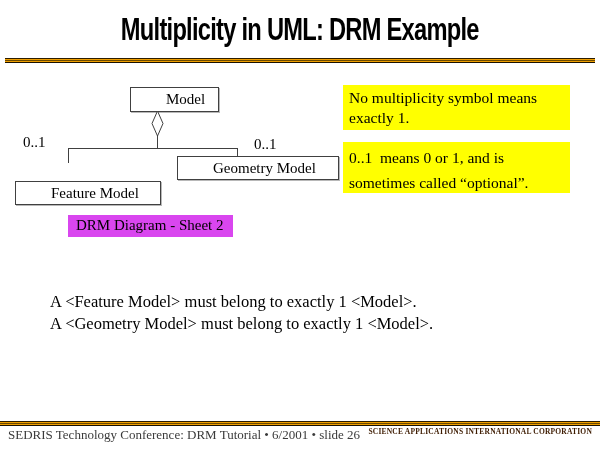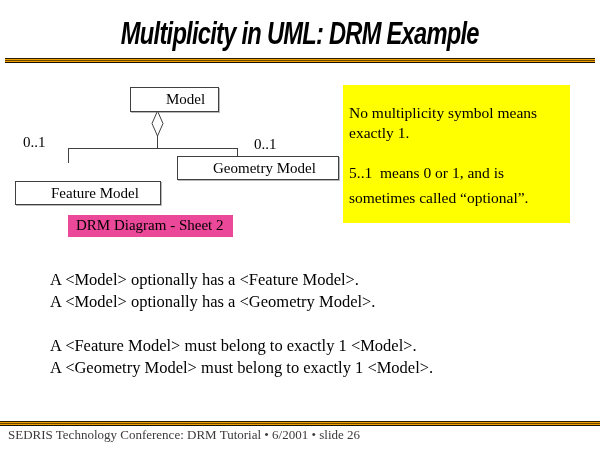--- a/index.html
+++ b/index.html
@@ -2,21 +2,21 @@
 <html><head>
 <meta charset="utf-8">
 <style>
   html,body{margin:0;padding:0;background:#888;}
   .slide{
     position:relative;width:600px;height:450px;background:#ffffff;
     overflow:hidden;font-family:"Liberation Serif",serif;color:#000;
   }
   
   .title-wrap{position:absolute;top:6px;left:0;width:600px;height:46px;
-    display:flex;align-items:flex-end;justify-content:center;font-style:italic;}
+    display:flex;align-items:center;justify-content:center;}
   .title{
     font-family:"Liberation Sans",sans-serif;font-weight:700;font-size:32px;
     letter-spacing:-1px;white-space:nowrap;transform:scaleX(0.74);
     transform-origin:center;color:#000;
   }
   
   .rule{
     position:absolute;height:5px;
     background:linear-gradient(to bottom,
       #2b1d00 0%,#2b1d00 16%,
@@ -41,26 +41,26 @@
   .conn-h{left:68px;top:148px;width:170px;height:1px;}
   .conn-left{left:68px;top:148px;width:1px;height:15px;}
   .conn-right{left:237px;top:148px;width:1px;height:15px;}
   .diamond{position:absolute;left:151px;top:110px;}
   .mult{position:absolute;font-size:15px;}
   .mult-left{left:23px;top:134px;}
   .mult-right{left:254px;top:136px;}
   
   .note{
     position:absolute;left:343px;width:215px;background:#ffff00;
-    padding:18px 6px;font-size:15.5px;white-space:pre-wrap;
+    padding:3px 6px;font-size:15.5px;white-space:pre-wrap;
   }
   .note-1{top:85px;height:39px;line-height:20px;}
   .note-2{top:142px;height:45px;line-height:25px;}
   .sheet-label{
-    position:absolute;left:68px;top:215px;background:#ec4899;
+    position:absolute;left:68px;top:215px;background:#d946ef;
     padding:2px 10px 3px 8px;font-size:15px;white-space:nowrap;
   }
   
   .statements{position:absolute;left:50px;top:269px;font-size:16.5px;line-height:22px;}
   .stmt-group2{margin-top:22px;}
   .stmt{white-space:nowrap;}
   
   .footer-left{
     position:absolute;left:8px;top:427px;font-size:13px;color:#3a3a3a;
     font-family:"Liberation Serif",serif;white-space:nowrap;
@@ -101,32 +101,29 @@
     <div class="uml-box box-feature">
       <span>Feature Model</span>
     </div>
     <div class="uml-box box-geometry">
       <span>Geometry Model</span>
     </div>
   </div>
 
   <div class="note note-1">No multiplicity symbol means
 exactly 1.</div>
-  <div class="note note-2">5..1  means 0 or 1, and is
+  <div class="note note-2">0..1  means 0 or 1, and is
 sometimes called “optional”.</div>
 
   <div class="sheet-label">DRM Diagram - Sheet 2</div>
 
   <div class="statements">
-    <div class="stmt-group1">
-      <div class="stmt">A &lt;Model&gt; optionally has a &lt;Feature Model&gt;.</div>
-      <div class="stmt">A &lt;Model&gt; optionally has a &lt;Geometry Model&gt;.</div>
-    </div>
     <div class="stmt-group2">
       <div class="stmt">A &lt;Feature Model&gt; must belong to exactly 1 &lt;Model&gt;.</div>
       <div class="stmt">A &lt;Geometry Model&gt; must belong to exactly 1 &lt;Model&gt;.</div>
     </div>
   </div>
 
   <div class="rule rule-bottom"></div>
   <div class="footer-left">SEDRIS Technology Conference: DRM Tutorial • 6/2001 • slide 26</div>
+  <div class="footer-right">SCIENCE APPLICATIONS INTERNATIONAL CORPORATION</div>
 
 </div>
 
 </body></html>

